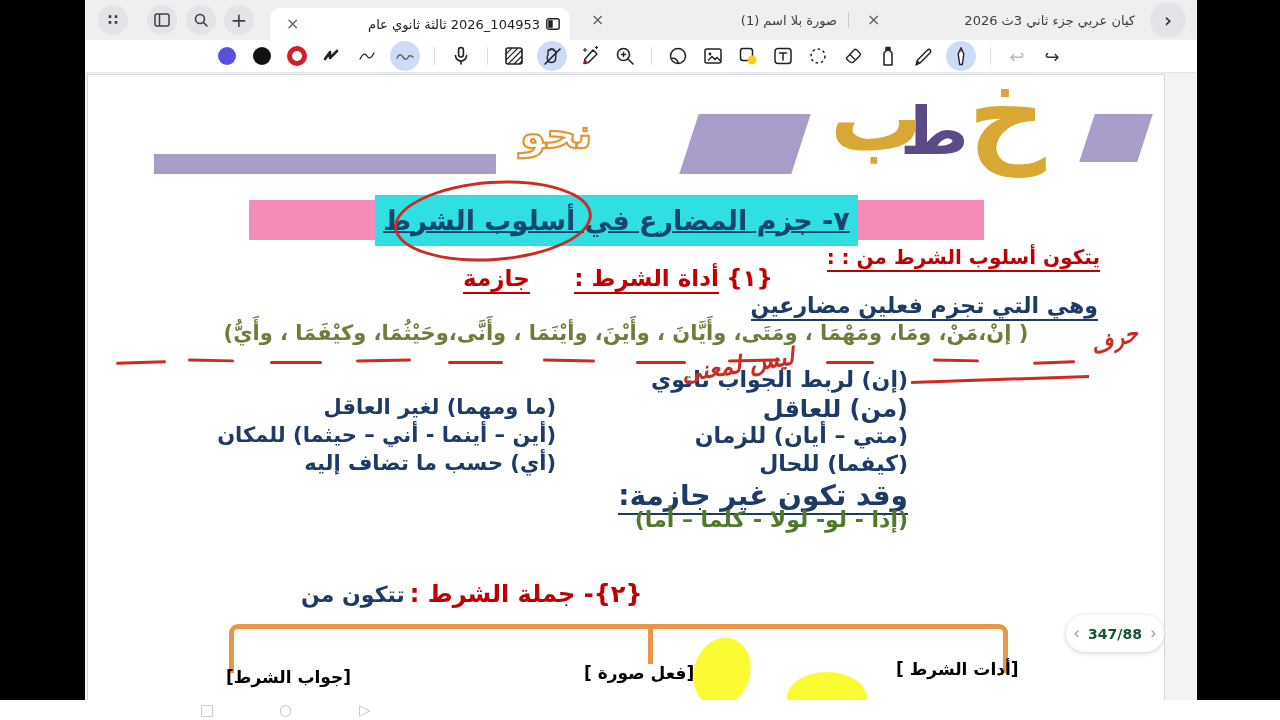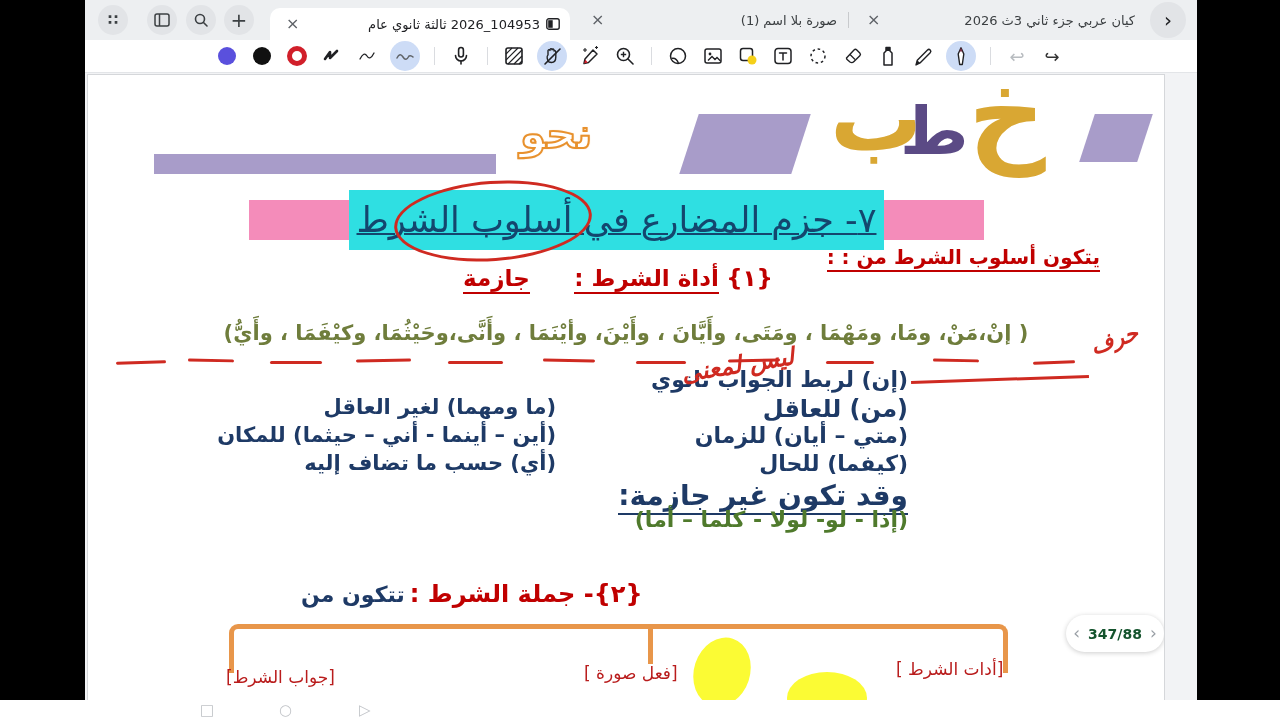--- a/index.html
+++ b/index.html
@@ -48,32 +48,32 @@
   .lg-par{background:#a89cc9;transform:skewX(-18deg);}
   .lg-nahw{left:432px;top:34px;font-size:42px;font-weight:bold;color:#fff;
         -webkit-text-stroke:2px #e8912d;text-shadow:0 0 2px #e8912d;}
   .lg-letter{line-height:1;font-weight:bold;}
 
   
   .navy{color:#1e3a66;} .redt{color:#c00000;} .olive{color:#6f7d3c;} .greent{color:#4f7a2c;}
   .b{font-weight:bold;}
   .u{border-bottom:2px solid currentColor;padding-bottom:1px;}
   .pinkbar{left:161px;top:125px;width:735px;height:40px;background:#f48cba;display:flex;align-items:center;justify-content:center;}
-  .cyan-hl{background:#2fdfe2;color:#14466e;font-size:35px;font-weight:normal;padding:10px 8px;
+  .cyan-hl{background:#2fdfe2;color:#14466e;font-size:27px;font-weight:bold;padding:10px 8px;
         text-decoration:underline;text-decoration-thickness:2px;}
   .ellipse{left:306px;top:106px;width:192px;height:74px;border:3.5px solid #cf2a21;border-radius:50%;
         transform:rotate(-4deg);z-index:6;}
   .hand{color:#cf2a21;font-style:italic;}
   .ru{position:absolute;height:3px;background:#cf2a21;border-radius:2px;}
   .redline{position:absolute;height:2.5px;background:#cf2a21;}
   .bracket{left:141px;top:549px;width:769px;height:44px;border-top:5px solid #e8964a;
         border-left:5px solid #e8964a;border-right:5px solid #e8964a;border-radius:9px 9px 0 0;}
   .brkmid{left:560px;top:549px;width:5px;height:40px;background:#e8964a;}
   .blob{position:absolute;background:#fbfb34;border-radius:50%;}
-  .lbl{font-size:17px;font-weight:normal;color:#b91c1c;}
+  .lbl{font-size:17px;font-weight:bold;color:#000000;}
 
   
   .pill{left:978px;top:540px;width:98px;height:37px;background:#fff;border-radius:19px;
         box-shadow:0 1px 5px rgba(0,0,0,.2);display:flex;align-items:center;justify-content:center;gap:8px;z-index:9;}
   .pill .pv{font-size:14px;font-weight:bold;color:#14532d;}
   .pill .pc{font-size:17px;color:#9aa0a6;cursor:pointer;line-height:1;}
 
   
   .navbar{position:absolute;left:0;top:700px;width:1280px;height:20px;background:#fff;}
   .navbtn{position:absolute;top:0px;font-size:15px;color:#c0c3c7;line-height:20px;cursor:pointer;}
@@ -267,20 +267,21 @@
 
       <div class="abs redt b u" dir="rtl" style="right:64px;top:170px;font-size:20px;">يتكون أسلوب الشرط من : :</div>
 
       <div class="abs" dir="rtl" style="left:300px;top:190px;width:460px;text-align:center;font-size:23px;">
         <span class="redt b">{١}</span>
         <span class="redt b u">أداة الشرط :</span>
         <span style="display:inline-block;width:30px;"></span>
         <span class="redt b u">جازمة</span>
       </div>
 
+      <div class="abs navy b u" dir="rtl" style="right:66px;top:218px;font-size:22px;">وهي التي تجزم فعلين مضارعين</div>
 
       <div class="abs olive b" dir="rtl" style="left:0;top:246px;width:1076px;text-align:center;font-size:21px;">( إنْ،مَنْ، ومَا، ومَهْمَا ، ومَتَى، وأَيَّانَ ، وأَيْنَ، وأيْنَمَا ، وأَنَّى،وحَيْثُمَا، وكيْفَمَا ، وأَيُّ)</div>
       <div class="ru" style="left:28px;top:286px;width:50px;transform:rotate(-2deg);"></div>
       <div class="ru" style="left:100px;top:284px;width:46px;transform:rotate(1deg);"></div>
       <div class="ru" style="left:182px;top:286px;width:52px;"></div>
       <div class="ru" style="left:268px;top:284px;width:55px;transform:rotate(-1deg);"></div>
       <div class="ru" style="left:360px;top:286px;width:55px;"></div>
       <div class="ru" style="left:455px;top:284px;width:52px;transform:rotate(1deg);"></div>
       <div class="ru" style="left:548px;top:286px;width:50px;"></div>
       <div class="ru" style="left:640px;top:284px;width:52px;transform:rotate(-1deg);"></div>

